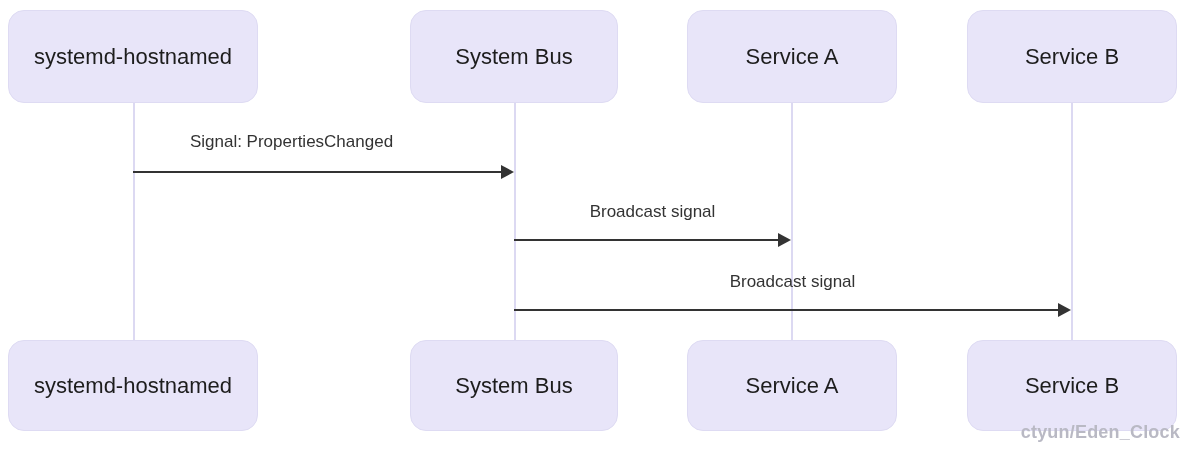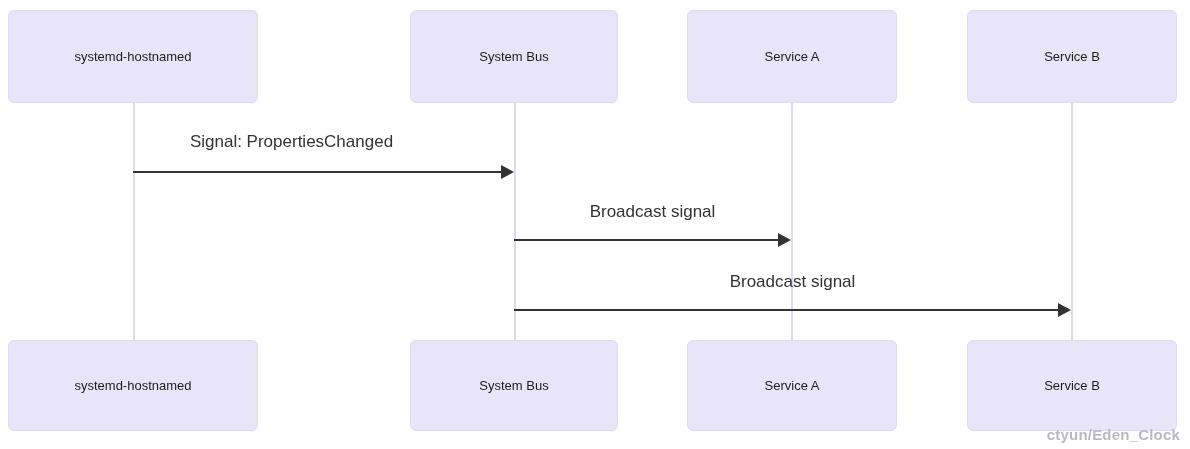--- a/index.html
+++ b/index.html
@@ -20,26 +20,26 @@
   .lifeline {
     position: absolute;
     width: 2px;
     background: #dcd9f2;
   }
   .participant-box {
     position: absolute;
     box-sizing: border-box;
     background: #e8e5f9;
     border: 1px solid #dedbf3;
-    border-radius: 6px;
+    border-radius: 16px;
     display: flex;
     align-items: center;
     justify-content: center;
     color: #1d1d1d;
-    font-size: 13px;
+    font-size: 22px;
     line-height: 1;
   }
   .msg-line {
     position: absolute;
     height: 2px;
     background: #333333;
   }
   .msg-head {
     position: absolute;
     width: 0;
@@ -53,21 +53,21 @@
     color: #333333;
     font-size: 17px;
     line-height: 1;
     text-align: center;
     white-space: nowrap;
   }
   .watermark {
     position: absolute;
     right: 10px;
     bottom: 6px;
-    font-size: 15px;
+    font-size: 18px;
     font-weight: bold;
     color: #b9b9c4;
     letter-spacing: 0.2px;
     white-space: nowrap;
   }
 </style>
 </head>
 <body>
 
 <div id="diagram-canvas">

